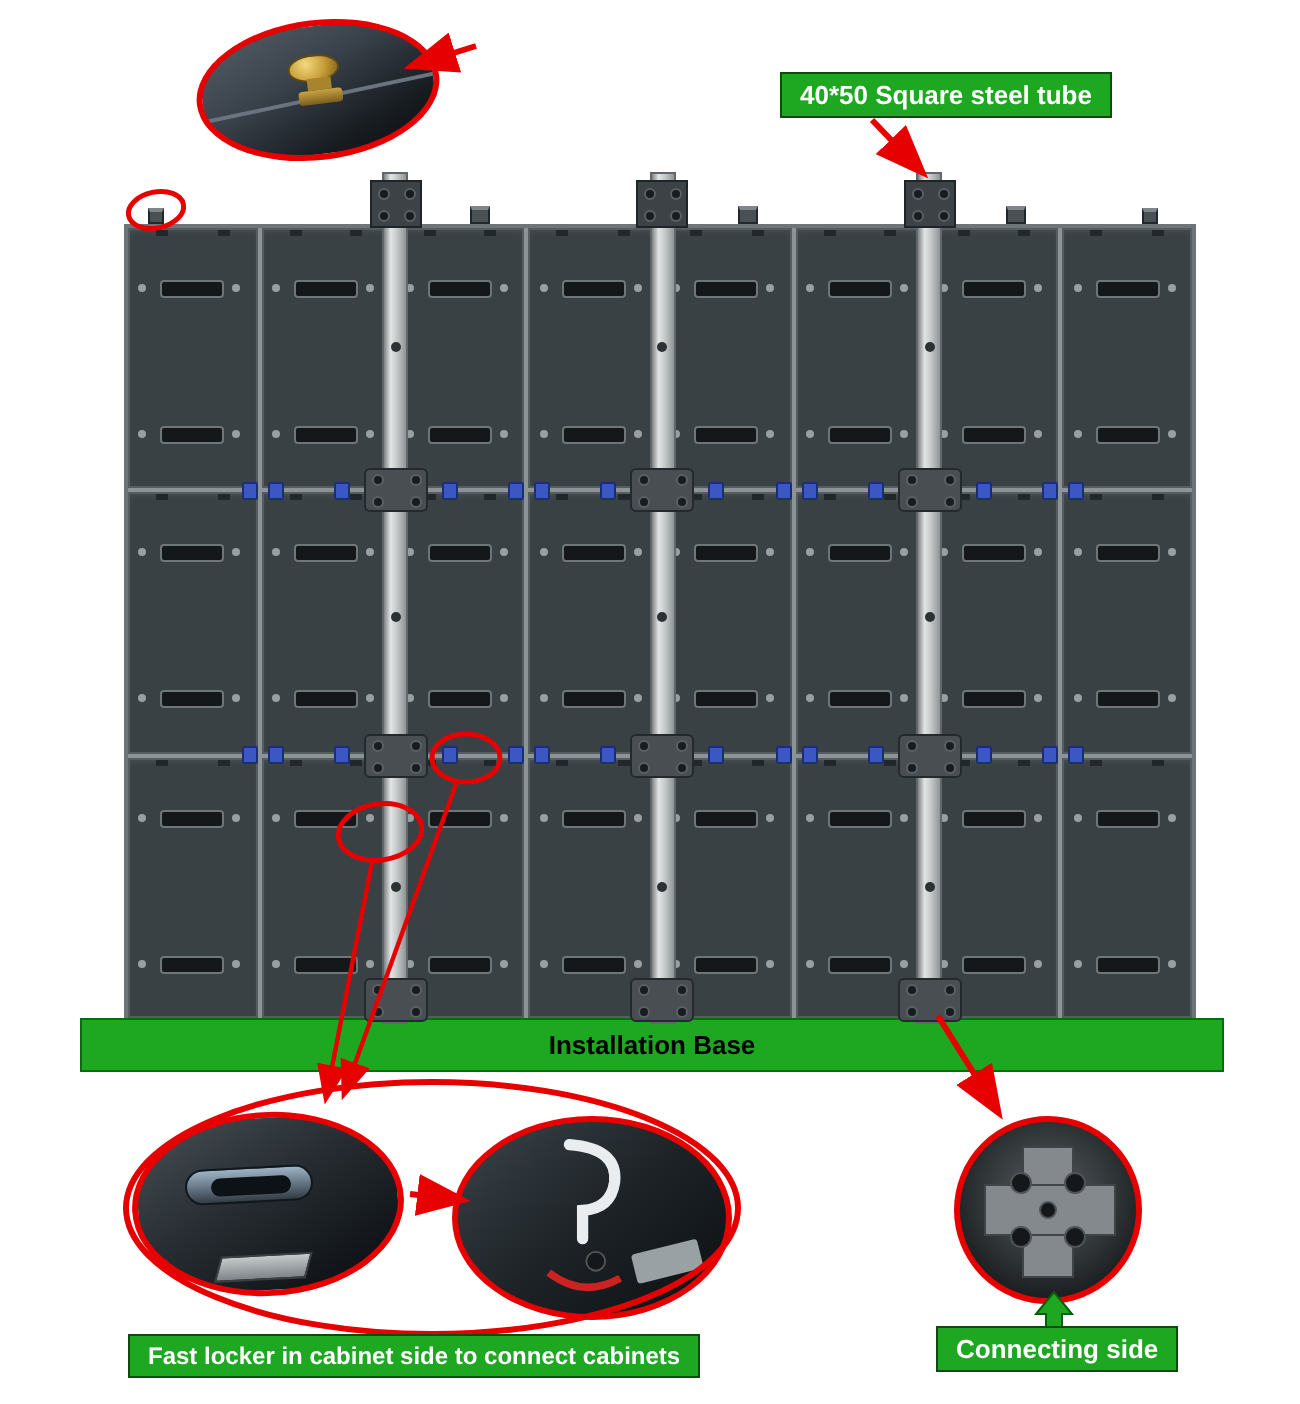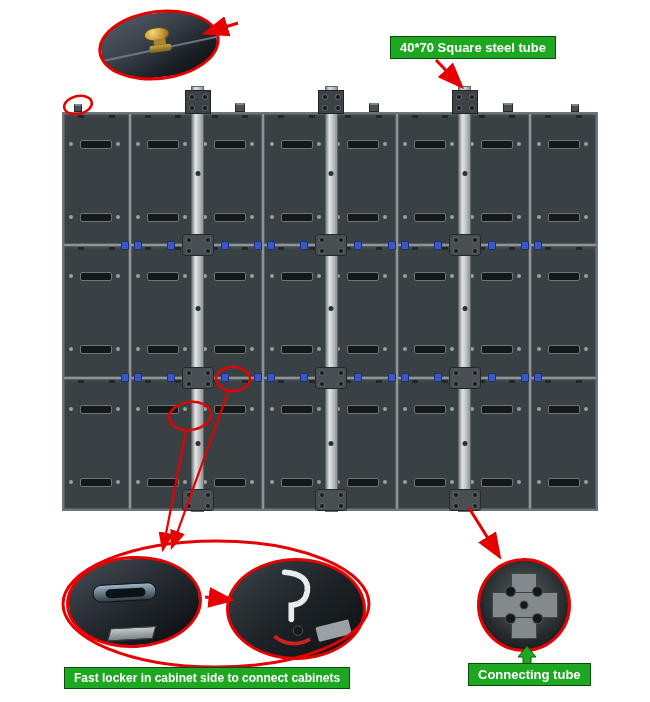--- a/index.html
+++ b/index.html
@@ -475,24 +475,25 @@
       <div class="clip" style="position: absolute; left: 354px; top: 373.2px;"></div>
       <div class="clip" style="position: absolute; left: 433.5px; top: 373.2px;"></div>
       <div class="clip" style="position: absolute; left: 487.5px; top: 373.2px;"></div>
       <div class="tab" style="left: 235px; top: 103px; width: 10px; height: 9px;"></div>
       <div class="tab" style="left: 369px; top: 103px; width: 10px; height: 9px;"></div>
       <div class="tab" style="left: 503px; top: 103px; width: 10px; height: 9px;"></div>
       <div class="tab" style="left: 74px; top: 104px; width: 8px; height: 8px;"></div>
       <div class="tab" style="left: 571px; top: 104px; width: 8px; height: 8px;"></div>
     </div>
 
-
-  <div class="glabel" id="label-steel-tube">40*70 Square steel tube</div>
+  <div id="installation-base">Installation Base</div>
+
+  <div class="glabel" id="label-steel-tube">40*50 Square steel tube</div>
   <div class="glabel" id="label-fast-locker">Fast locker in cabinet side to connect cabinets</div>
-  <div class="glabel" id="label-connecting-plate">Connecting tube</div>
+  <div class="glabel" id="label-connecting-plate">Connecting side</div>
 
   <div id="photo-pin" class="photo">
     <div class="surface-line"></div>
     <div class="pin">
       <div class="pin-cap"></div>
       <div class="pin-neck"></div>
       <div class="pin-base"></div>
     </div>
   </div>
 

